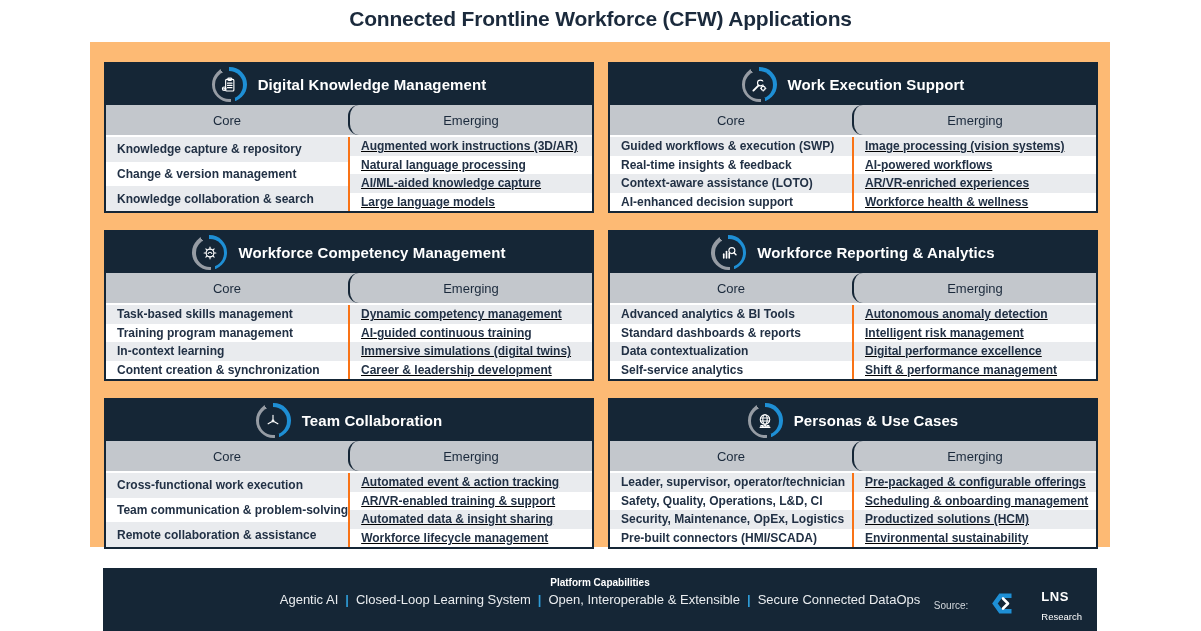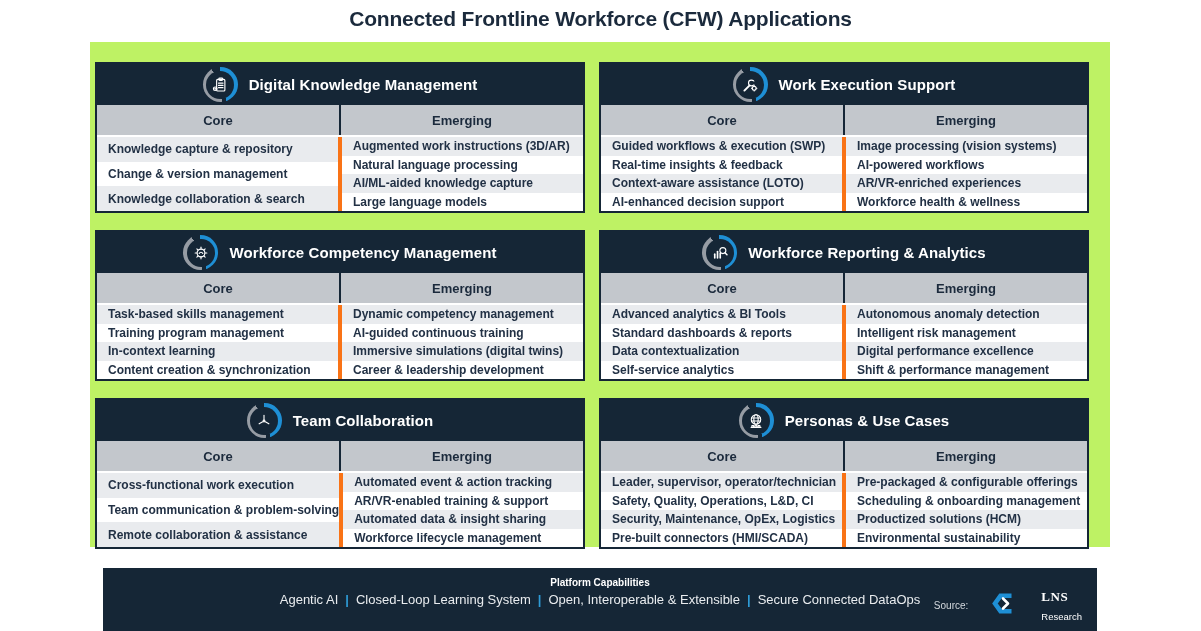--- a/index.html
+++ b/index.html
@@ -6,21 +6,21 @@
   body{
     width:1201px;height:631px;position:relative;overflow:hidden;
     background:#ffffff;font-family:"Liberation Sans",sans-serif;
   }
   .main-title{
     position:absolute;top:7px;left:0;width:100%;text-align:center;
     font-size:21px;font-weight:bold;color:#1b2a3c;letter-spacing:-0.2px;
   }
   .frame{
     position:absolute;left:90px;top:42px;width:1020px;height:505px;
-    background:#bef264;box-sizing:border-box;padding:20px 13px 0 5px;
+    background:#fdba74;box-sizing:border-box;padding:20px 13px 0 14px;
   }
   .panels-grid{
     display:grid;grid-template-columns:490px 490px;
     column-gap:14px;row-gap:17px;
   }
   .panel{
     width:490px;height:151px;background:#ffffff;
     border:2px solid #152636;box-sizing:border-box;
     display:flex;flex-direction:column;
   }
@@ -40,47 +40,47 @@
   .badge-core svg{display:block;}
   .panel-title{
     font-size:15px;font-weight:bold;color:#ffffff;letter-spacing:0.1px;
   }
   .col-headers{
     display:flex;height:30px;flex:none;background:#c3c7cc;
     border-bottom:2px solid #ffffff;
   }
   .col-head{
     flex:1;display:flex;align-items:center;justify-content:center;
-    font-size:13px;font-weight:bold;color:#1b2a3c;
+    font-size:13px;font-weight:normal;color:#1b2a3c;border-radius:11px;
   }
   .col-head + .col-head{border-left:2px solid #152636;}
   .items-wrap{flex:1;display:flex;}
   .items-col{flex:1;display:flex;flex-direction:column;}
-  .items-col + .items-col{border-left:4px solid #f97316;}
+  .items-col + .items-col{border-left:2px solid #f97316;text-decoration:underline;}
   .item-row{
     flex:1;display:flex;align-items:center;padding-left:11px;
     font-size:12px;font-weight:600;color:#223145;background:#ffffff;
     white-space:nowrap;
   }
   .item-row:nth-child(odd){background:#e9ebee;}
   .footer-bar{
     position:absolute;left:13px;top:526px;width:994px;height:63px;
     background:#152636;color:#ffffff;text-align:center;
     box-sizing:border-box;padding-top:9px;
   }
   .footer-title{font-size:10px;font-weight:bold;}
   .caps-line{font-size:13px;color:#e9ecef;margin-top:4px;}
   .cap-sep{color:#2e9bd6;font-weight:bold;margin:0 7px;}
   .source{
     position:absolute;right:15px;top:22px;
     display:flex;align-items:center;gap:23px;
   }
   .source-label{font-size:10px;color:#d3d8dd;}
   .logo-text{text-align:left;color:#ffffff;line-height:1;}
-  .logo-name{font-size:13px;font-weight:bold;letter-spacing:0.5px;font-family:Liberation Serif, serif;}
+  .logo-name{font-size:13px;font-weight:bold;letter-spacing:0.5px;}
   .logo-sub{font-size:9.5px;margin-top:9px;}
 </style>
 </head>
 <body>
 
 <div class="main-title">Connected Frontline Workforce (CFW) Applications</div>
 
 <div class="frame">
   <div class="panels-grid">
   <div class="panel">

